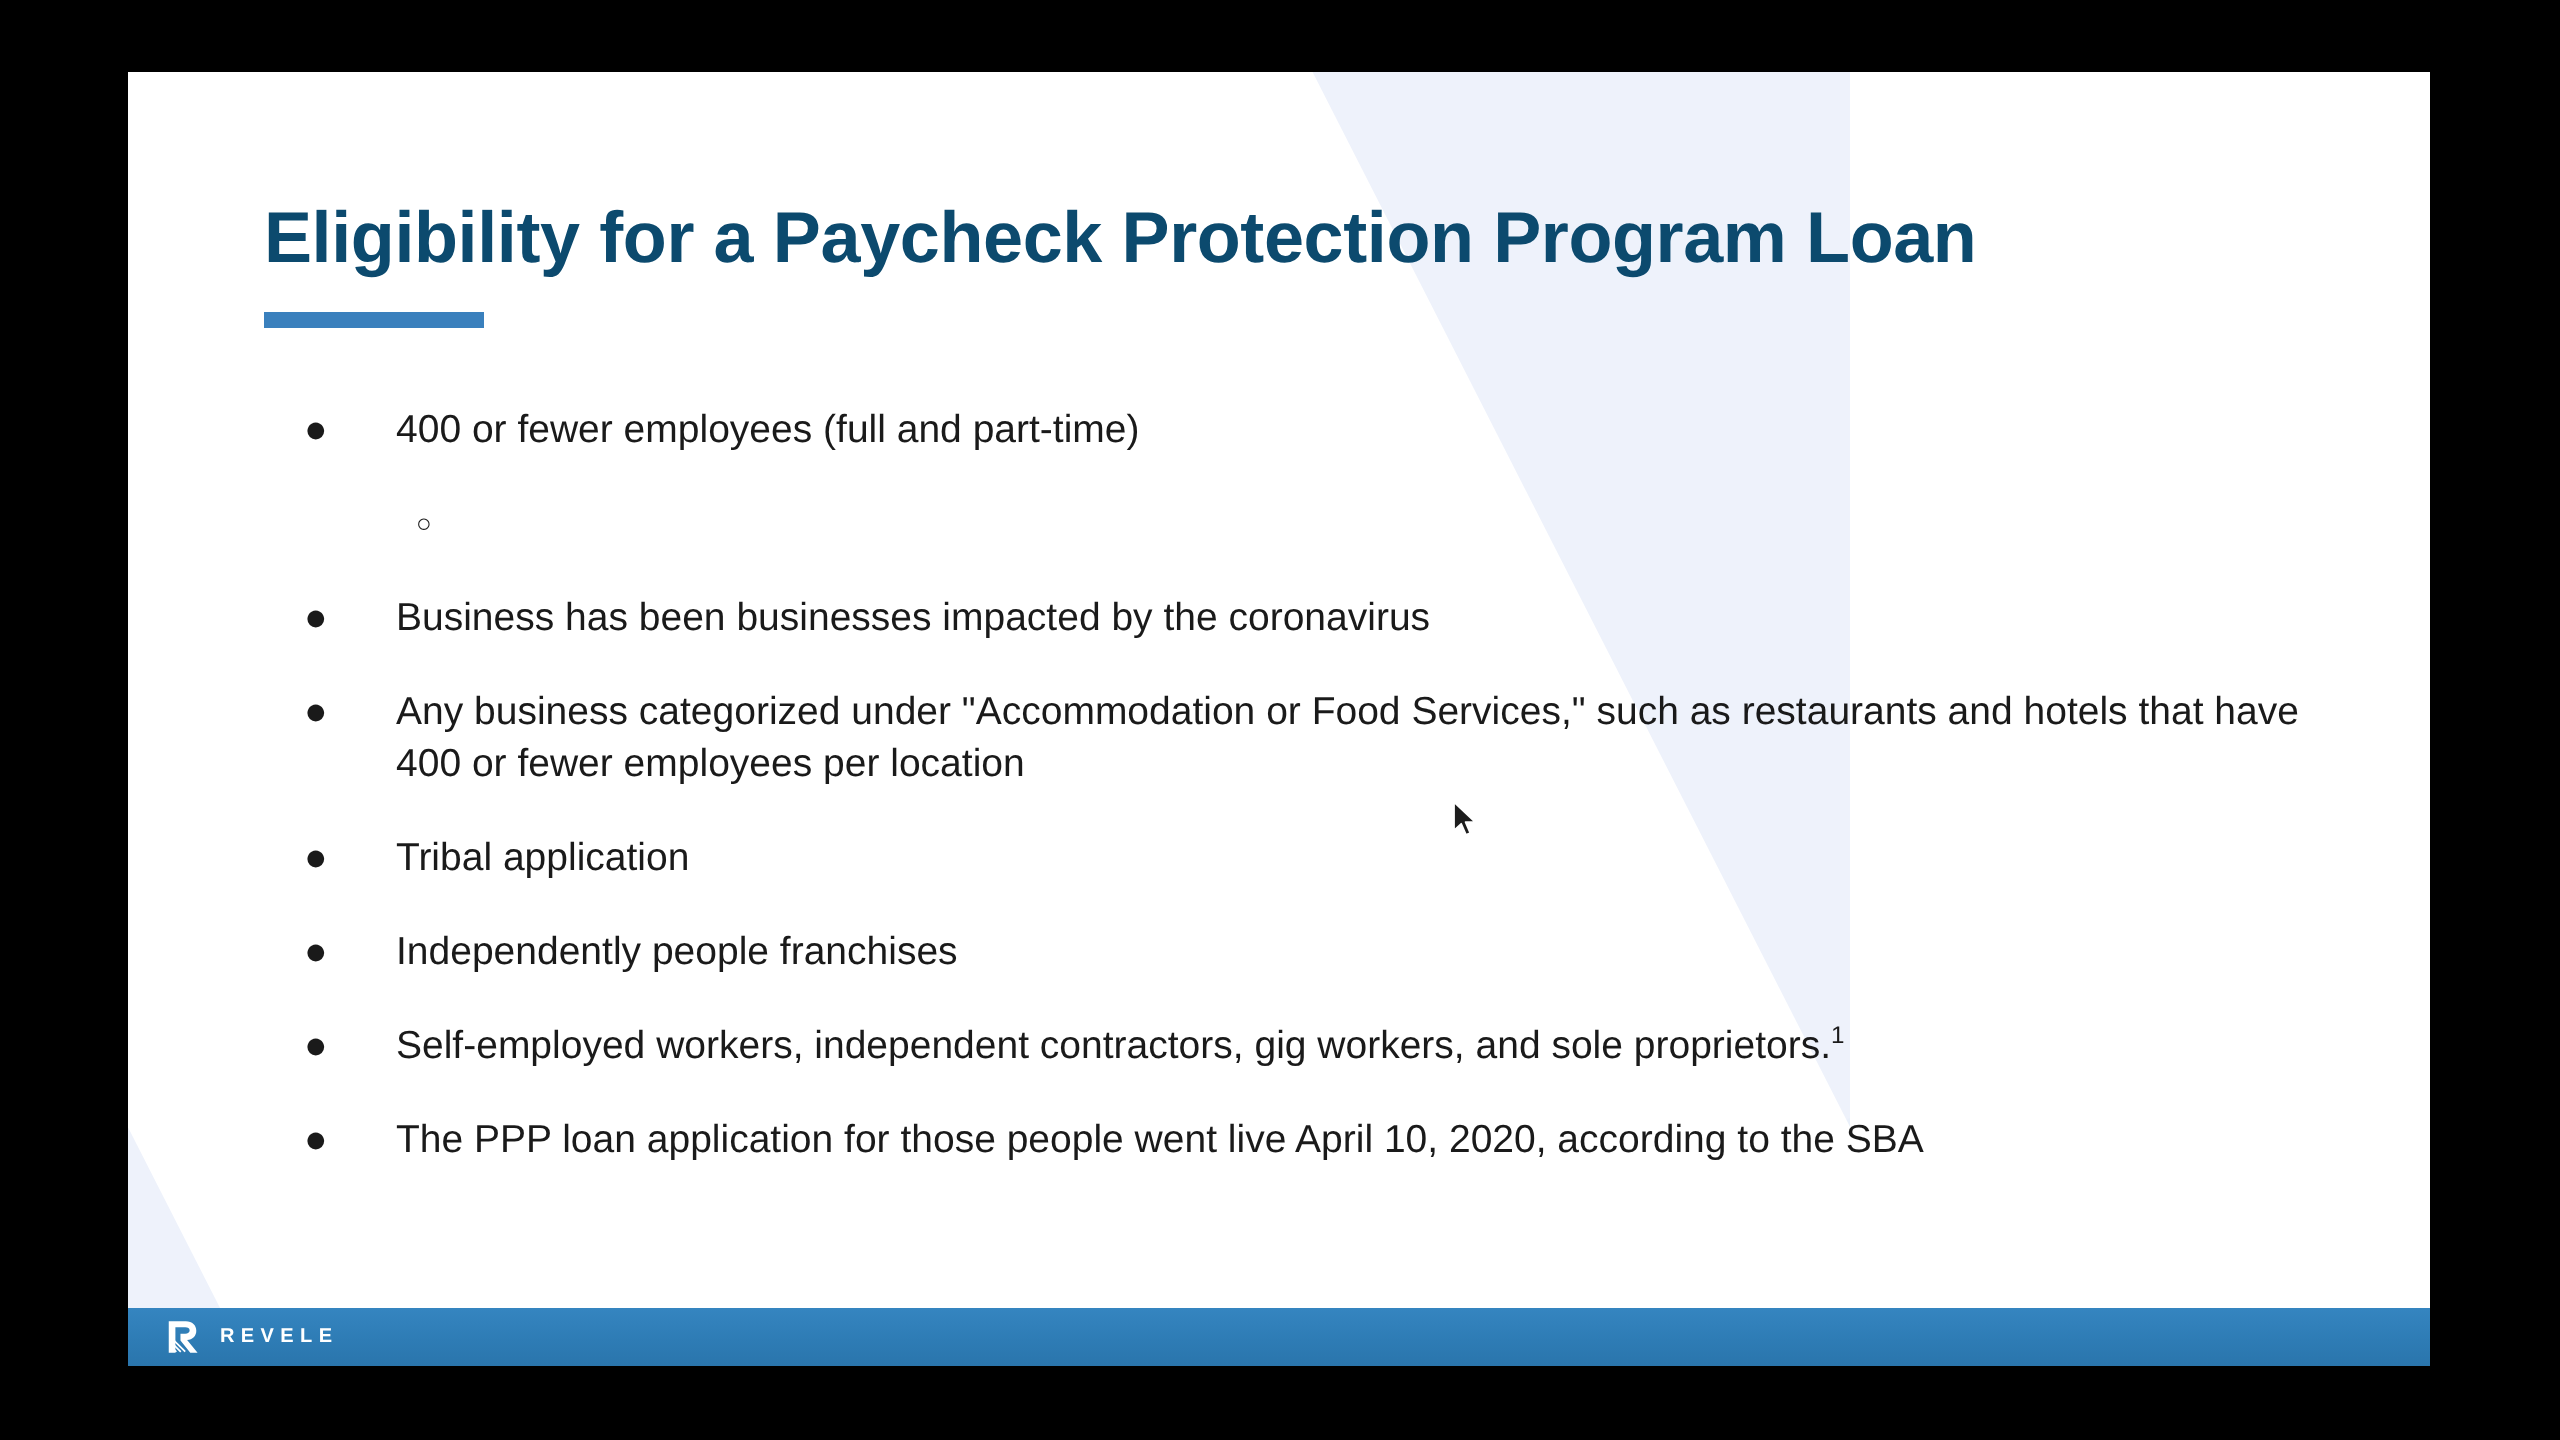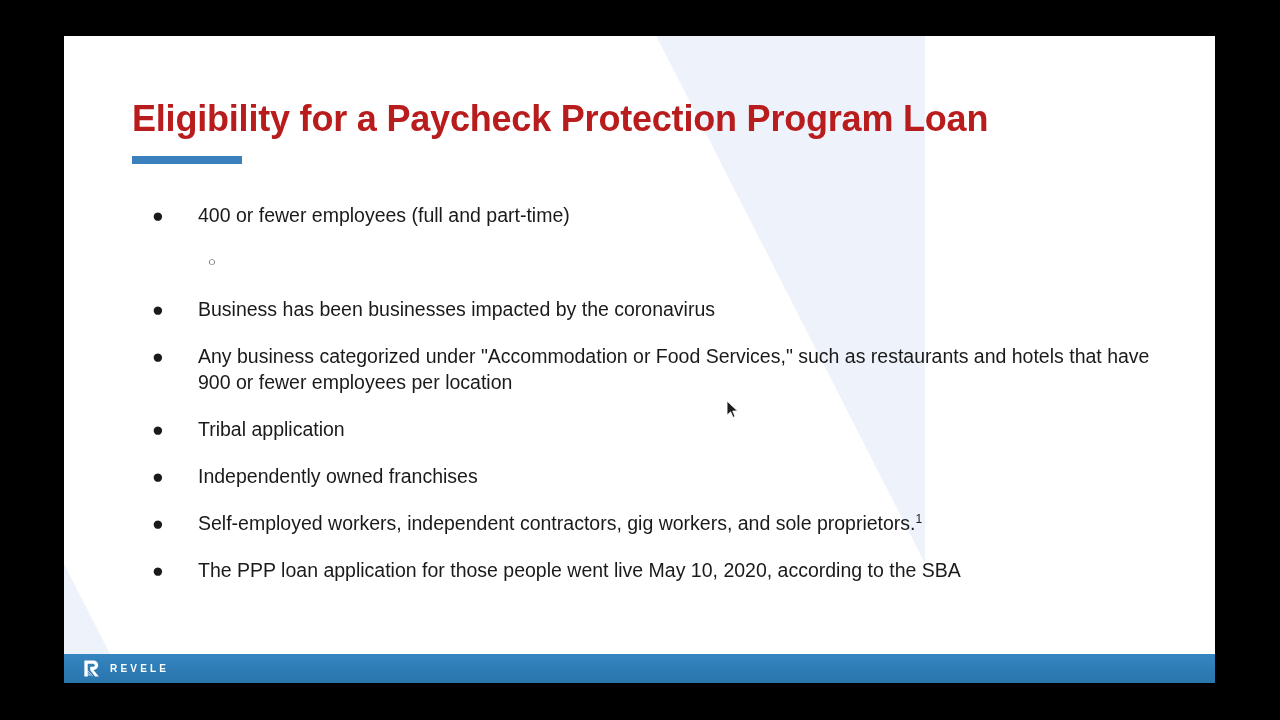--- a/index.html
+++ b/index.html
@@ -96,21 +96,21 @@
     position: relative;
     z-index: 2;
   }
 
   #slide-title {
     position: absolute;
     left: 68px;
     top: 62px;
     font-size: 36px;
     font-weight: bold;
-    color: #b91c1c;
+    color: #0c4a6e;
     letter-spacing: -0.2px;
     white-space: nowrap;
   }
 
   #title-accent {
     position: absolute;
     left: 68px;
     top: 120px;
     width: 110px;
     height: 8px;
@@ -224,37 +224,37 @@
           </div>
           <div class="bullet level-2">
             <span class="bullet-marker">○</span>
           </div>
           <div class="bullet level-1">
             <span class="bullet-marker">●</span>
             <span class="bullet-text">Business has been businesses impacted by the coronavirus</span>
           </div>
           <div class="bullet level-1">
             <span class="bullet-marker">●</span>
-            <span class="bullet-text">Any business categorized under "Accommodation or Food Services," such as restaurants and hotels that have 900 or fewer employees per location</span>
+            <span class="bullet-text">Any business categorized under "Accommodation or Food Services," such as restaurants and hotels that have 400 or fewer employees per location</span>
           </div>
           <div class="bullet level-1">
             <span class="bullet-marker">●</span>
             <span class="bullet-text">Tribal application</span>
           </div>
           <div class="bullet level-1">
             <span class="bullet-marker">●</span>
-            <span class="bullet-text">Independently owned franchises</span>
+            <span class="bullet-text">Independently people franchises</span>
           </div>
           <div class="bullet level-1">
             <span class="bullet-marker">●</span>
             <span class="bullet-text">Self-employed workers, independent contractors, gig workers, and sole proprietors.<sup>1</sup></span>
           </div>
           <div class="bullet level-1">
             <span class="bullet-marker">●</span>
-            <span class="bullet-text">The PPP loan application for those people went live May 10, 2020, according to the SBA</span>
+            <span class="bullet-text">The PPP loan application for those people went live April 10, 2020, according to the SBA</span>
           </div>
         </div>
 
     </div>
 
     <div id="footer-bar">
       <div id="footer-logo">
         <svg id="logo-mark" viewBox="0 0 24 24">
           <rect x="0" y="0" width="24" height="24" rx="2" fill="none"></rect>
           <path d="M3 2 H13.8 C17.8 2 20.4 4.5 20.4 8 C20.4 11.3 18.1 13.6 14.6 13.9 L21.2 22 H16.6 L10.4 14.2 V9.9 H13.4 C15.1 9.9 16.2 9.1 16.2 7.9 C16.2 6.7 15.1 5.9 13.4 5.9 H7.2 V22 H3 Z" fill="#ffffff"></path>

